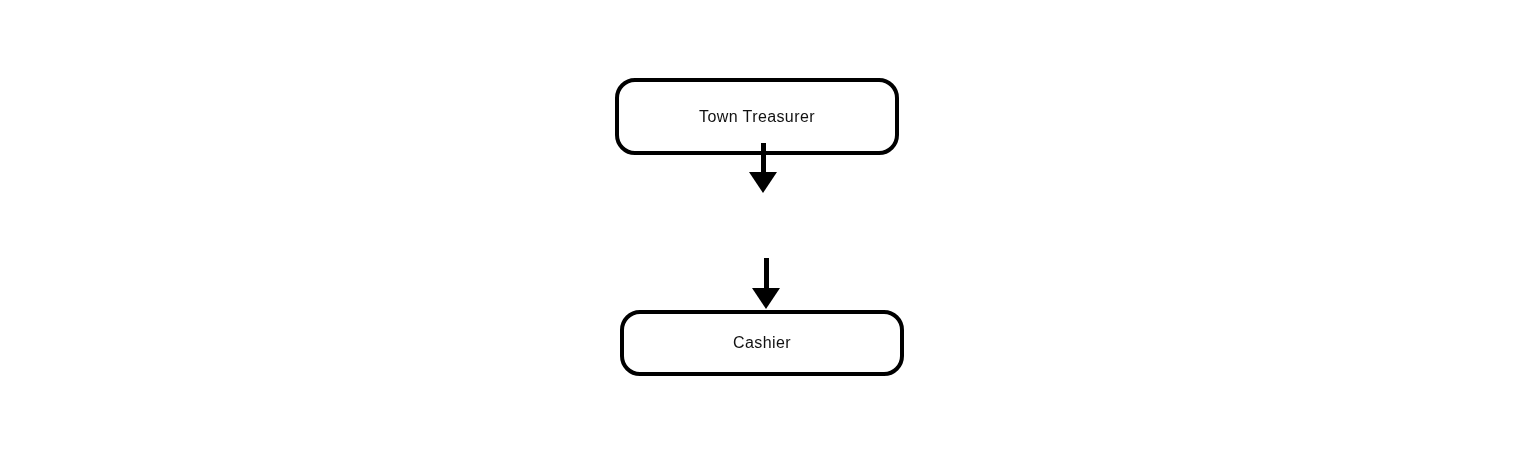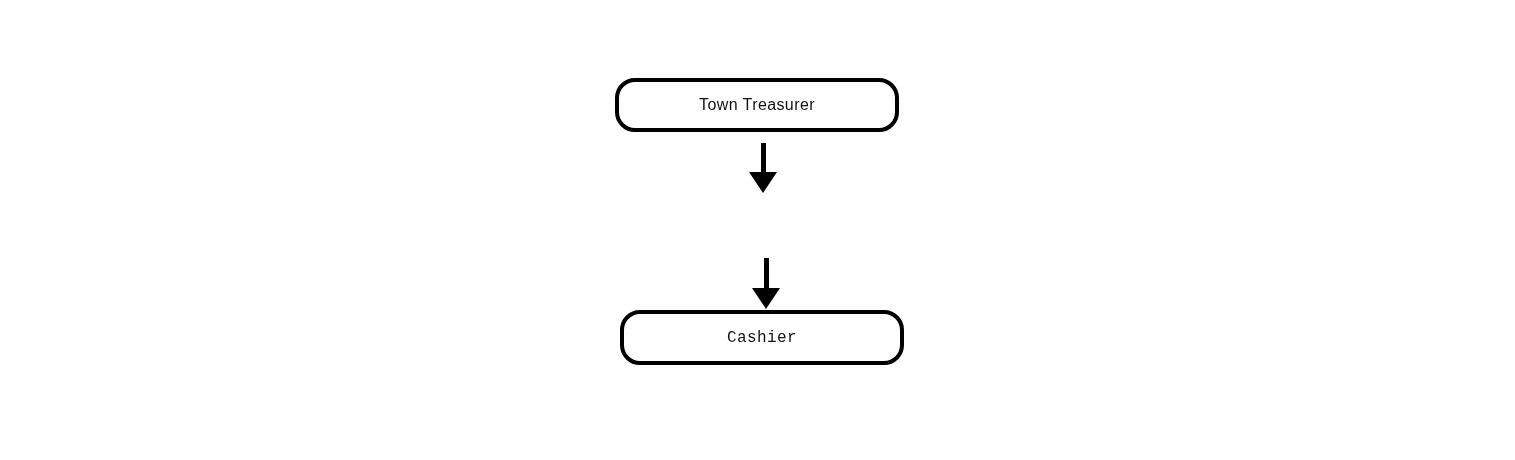--- a/index.html
+++ b/index.html
@@ -25,23 +25,23 @@
     align-items: center;
     justify-content: center;
   }
   .node-label {
     color: #111111;
     font-size: 16px;
     font-weight: 400;
     letter-spacing: 0.4px;
     white-space: nowrap;
   }
-  .node-town-treasurer   { left: 615px; top: 78px;  width: 284px; height: 54px; }
+  .node-town-treasurer   { left: 615px; top: 78px;  width: 284px; height: 77px; }
   .node-accounts-officer { left: 618px; top: 193px; width: 284px; height: 65px; }
-  .node-cashier          { left: 620px; top: 310px; width: 284px; height: 55px; font-family: Liberation Mono, monospace; }
+  .node-cashier          { left: 620px; top: 310px; width: 284px; height: 66px; }
 
   .connector {
     position: absolute;
     width: 28px;
   }
   .connector-1 { left: 749px; top: 143px; height: 50px; }
   .connector-2 { left: 752px; top: 258px; height: 51px; }
   .connector .line {
     position: absolute;
     left: 11.5px;

